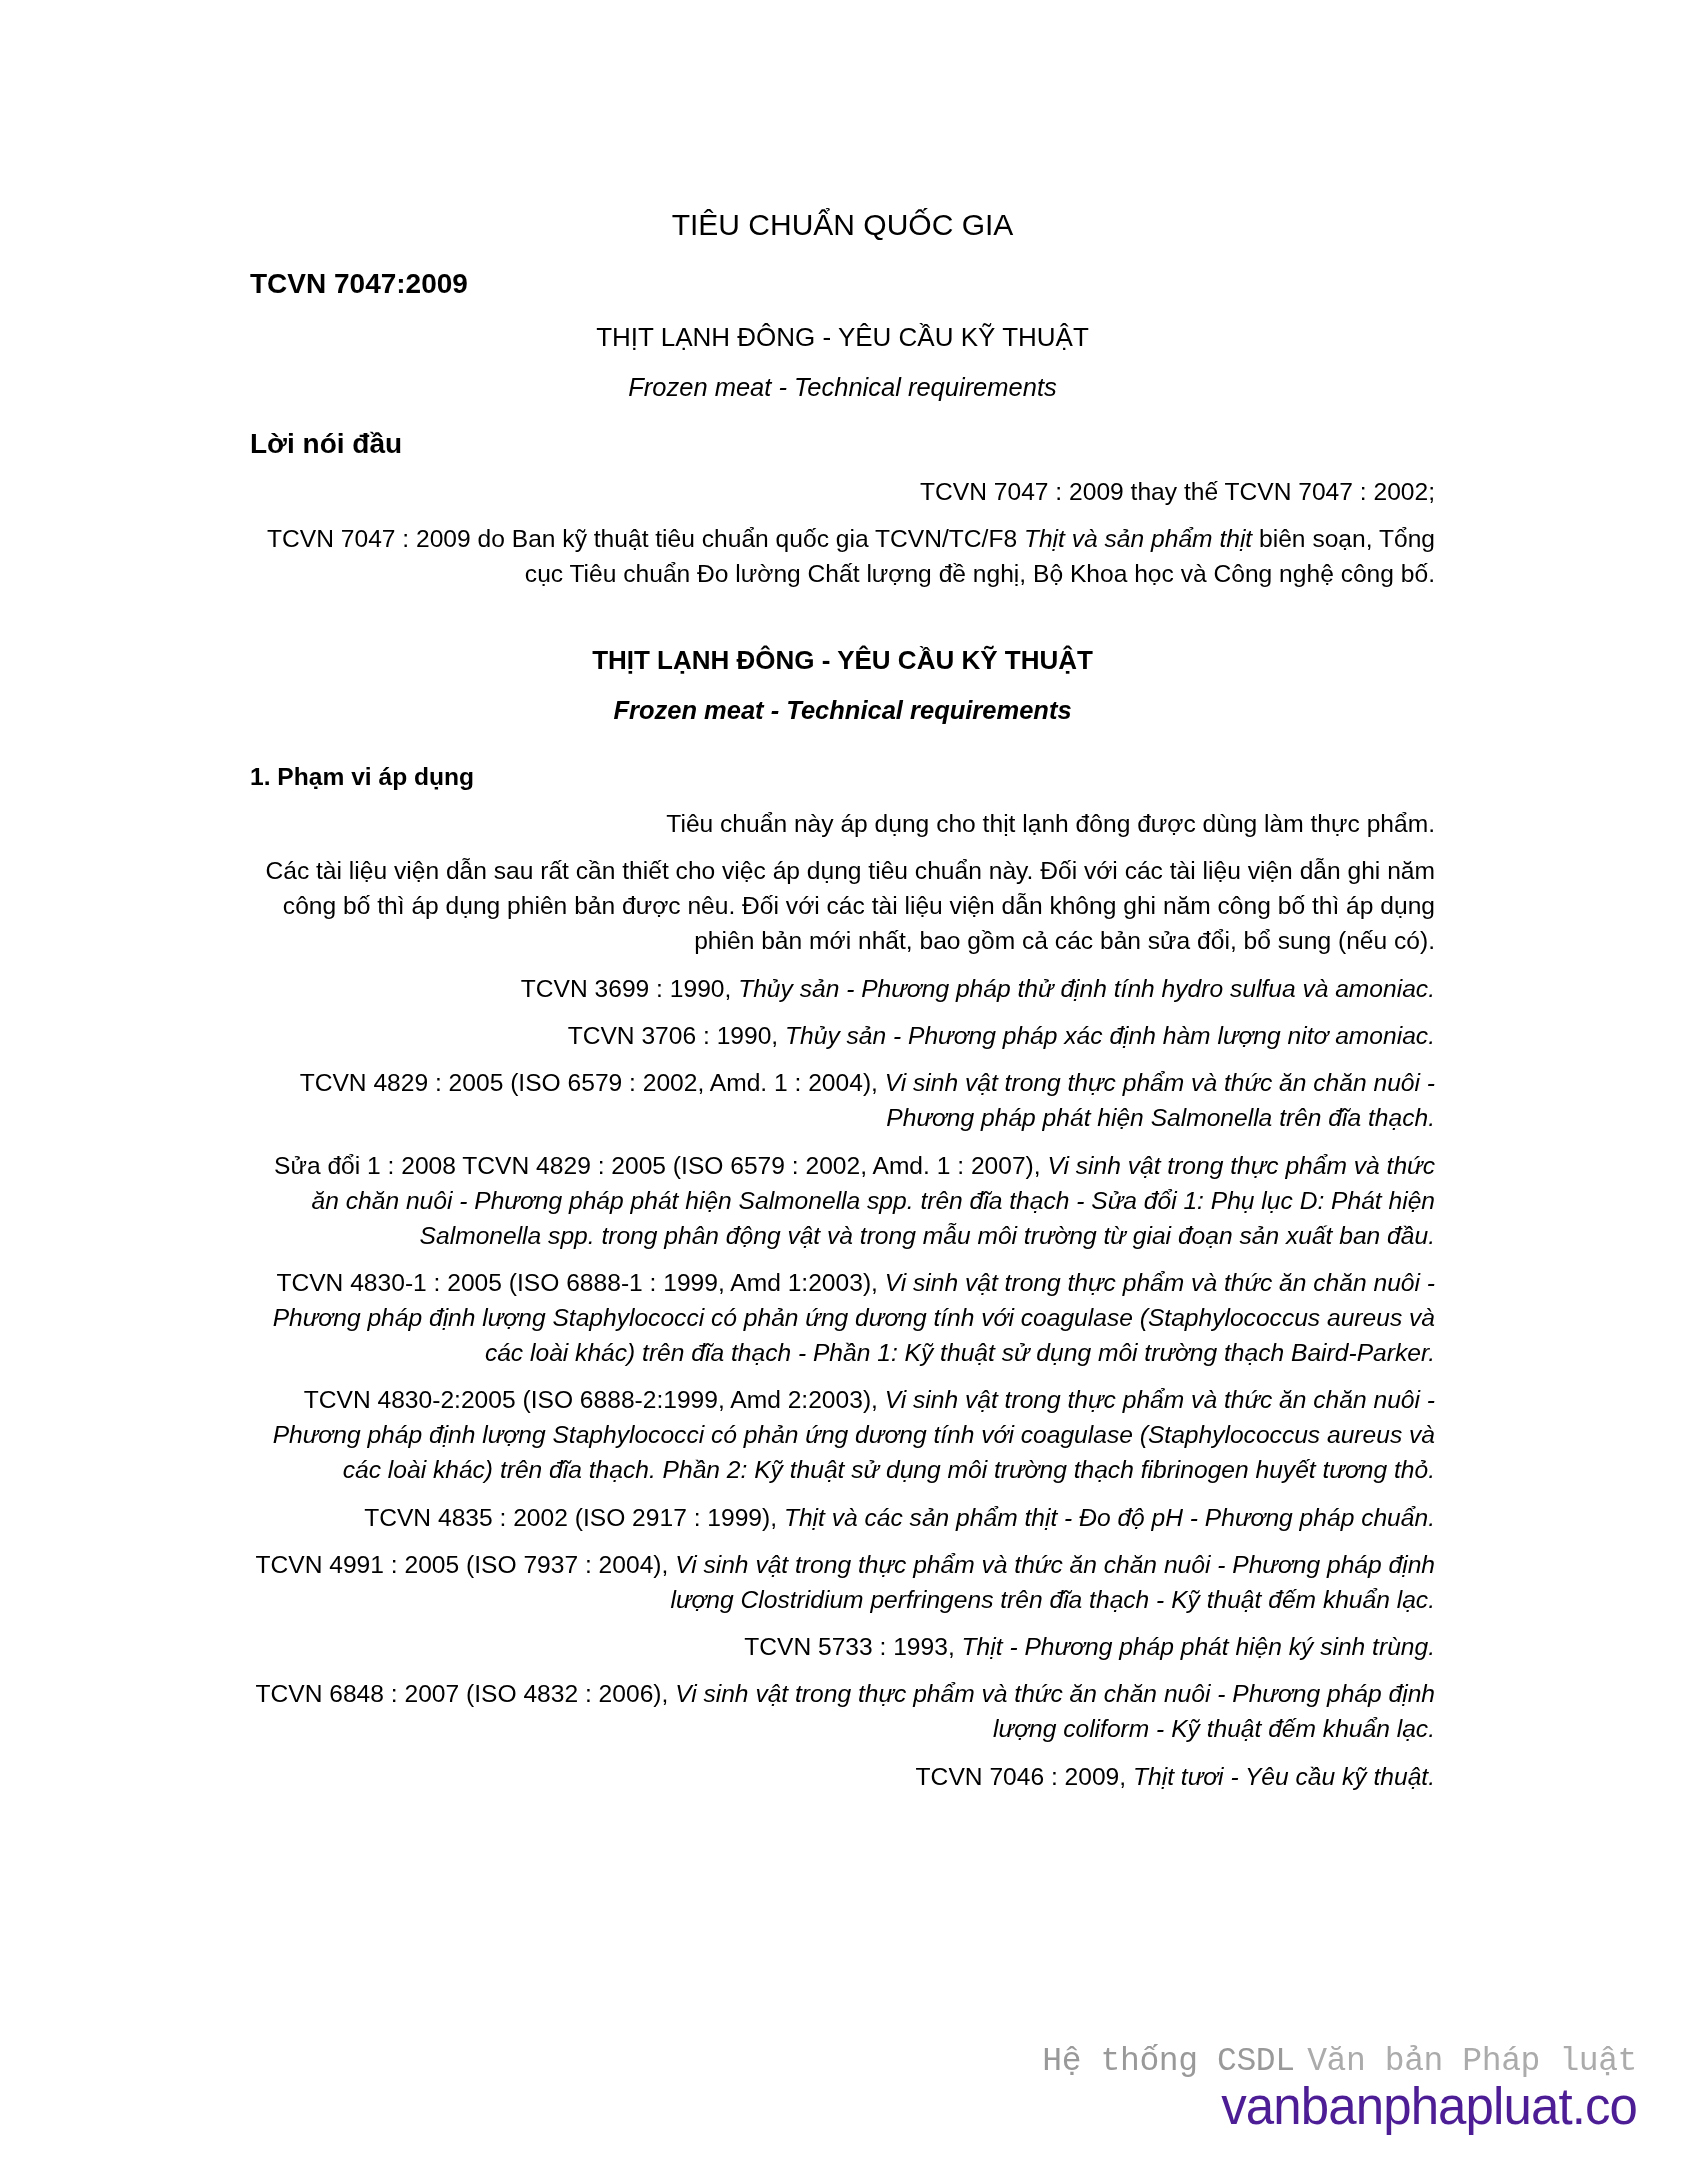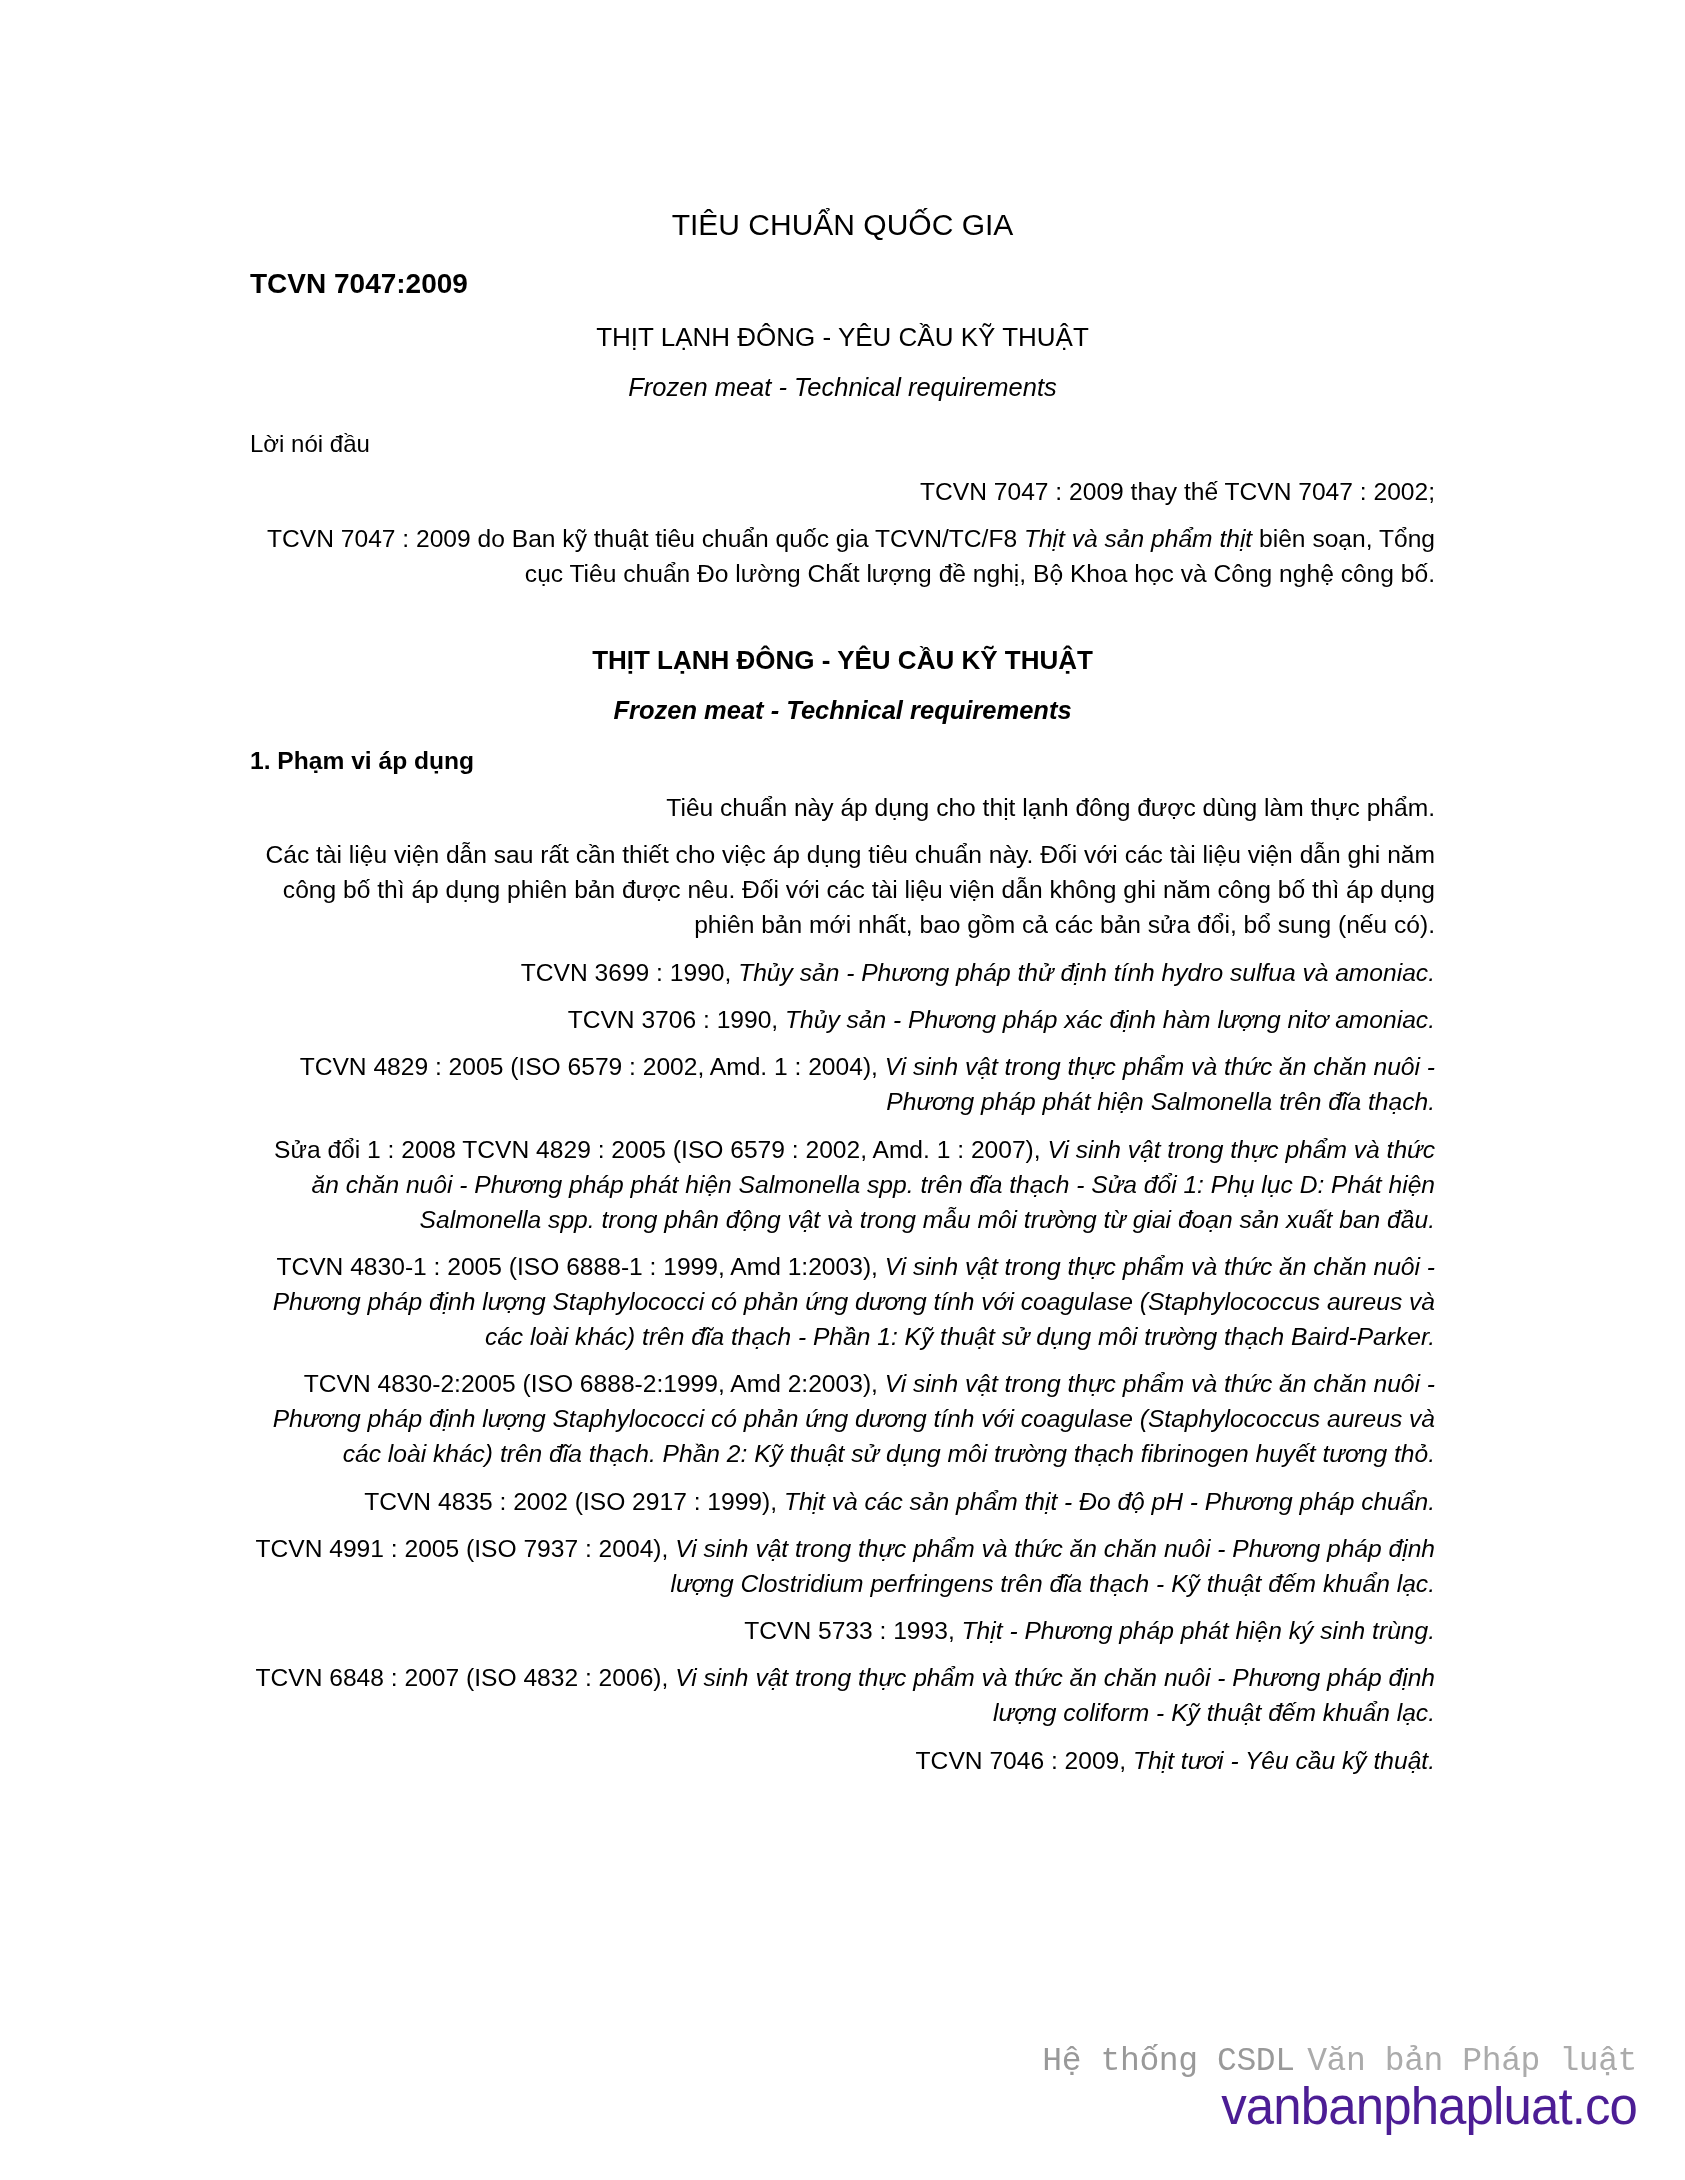--- a/index.html
+++ b/index.html
@@ -43,23 +43,23 @@
     margin-top: 16px;
   }
   .sub-en {
     font-size: 25.5px;
     line-height: 35px;
     font-style: italic;
     text-align: center;
     margin-top: 14px;
   }
   .fw-head {
-    font-size: 24px;
+    font-size: 28px;
     line-height: 35px;
-    font-weight: normal;
+    font-weight: bold;
     margin-top: 21px;
   }
   p.body-para {
     font-size: 24.6px;
     line-height: 35px;
     margin: 12.3px 0 0 0;
     text-align: right;
   }
   .main-vi {
     font-size: 26px;
@@ -73,21 +73,21 @@
     line-height: 35px;
     font-weight: bold;
     font-style: italic;
     text-align: center;
     margin-top: 14px;
   }
   .sec-head {
     font-size: 24.6px;
     line-height: 35px;
     font-weight: bold;
-    margin-top: 15px;
+    margin-top: 31px;
   }
   em { font-style: italic; }
   .watermark {
     position: absolute;
     right: 48px;
     bottom: 46px;
     text-align: right;
     font-weight: 300;
     white-space: nowrap;
   }

